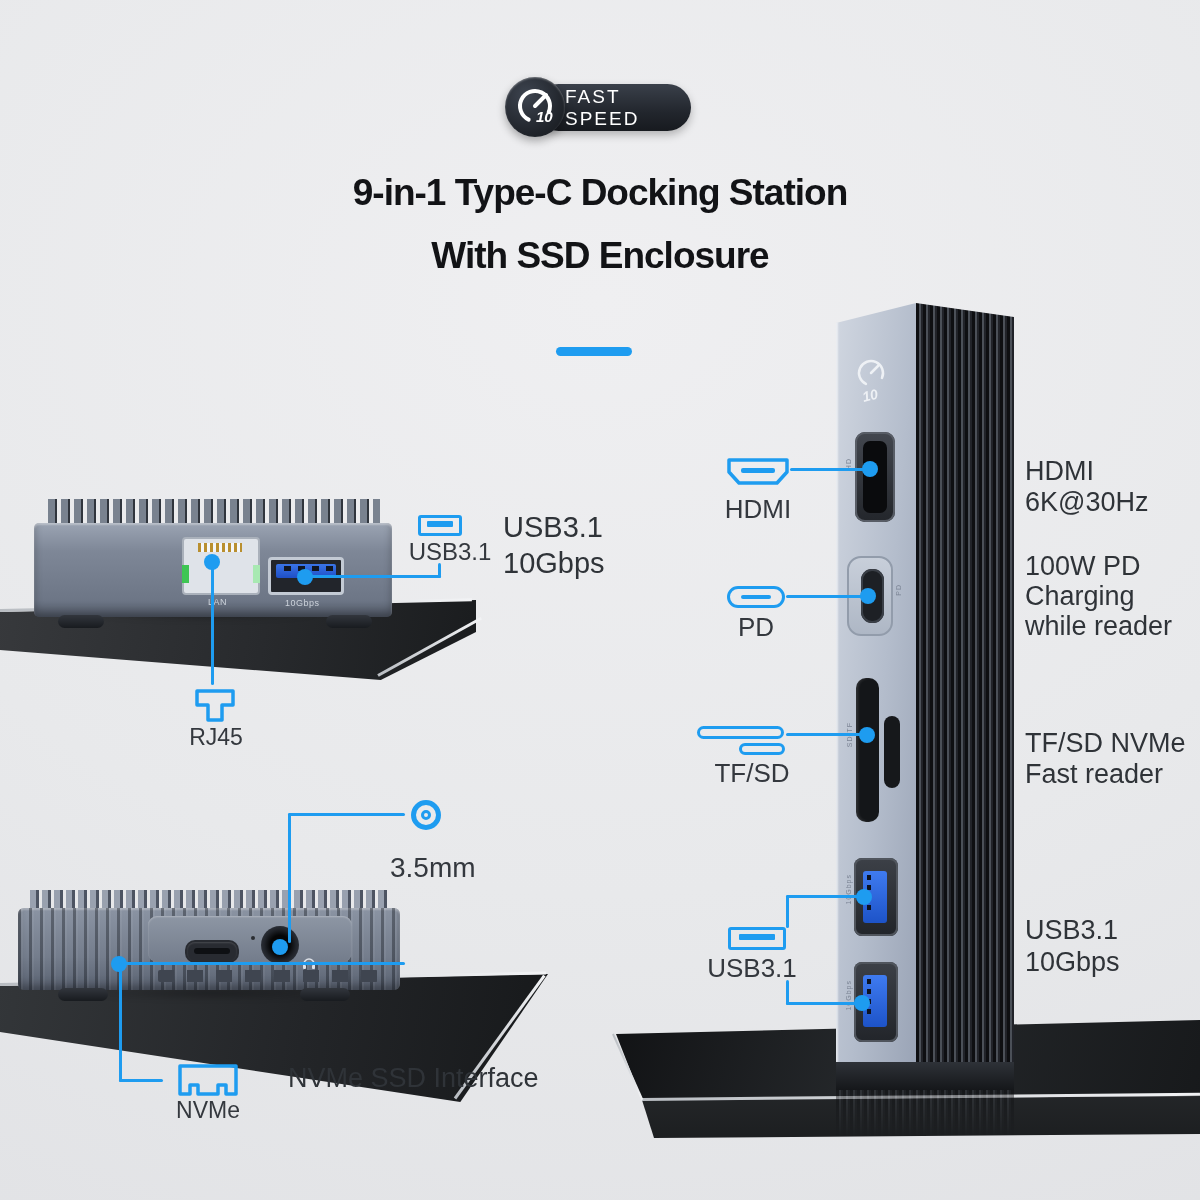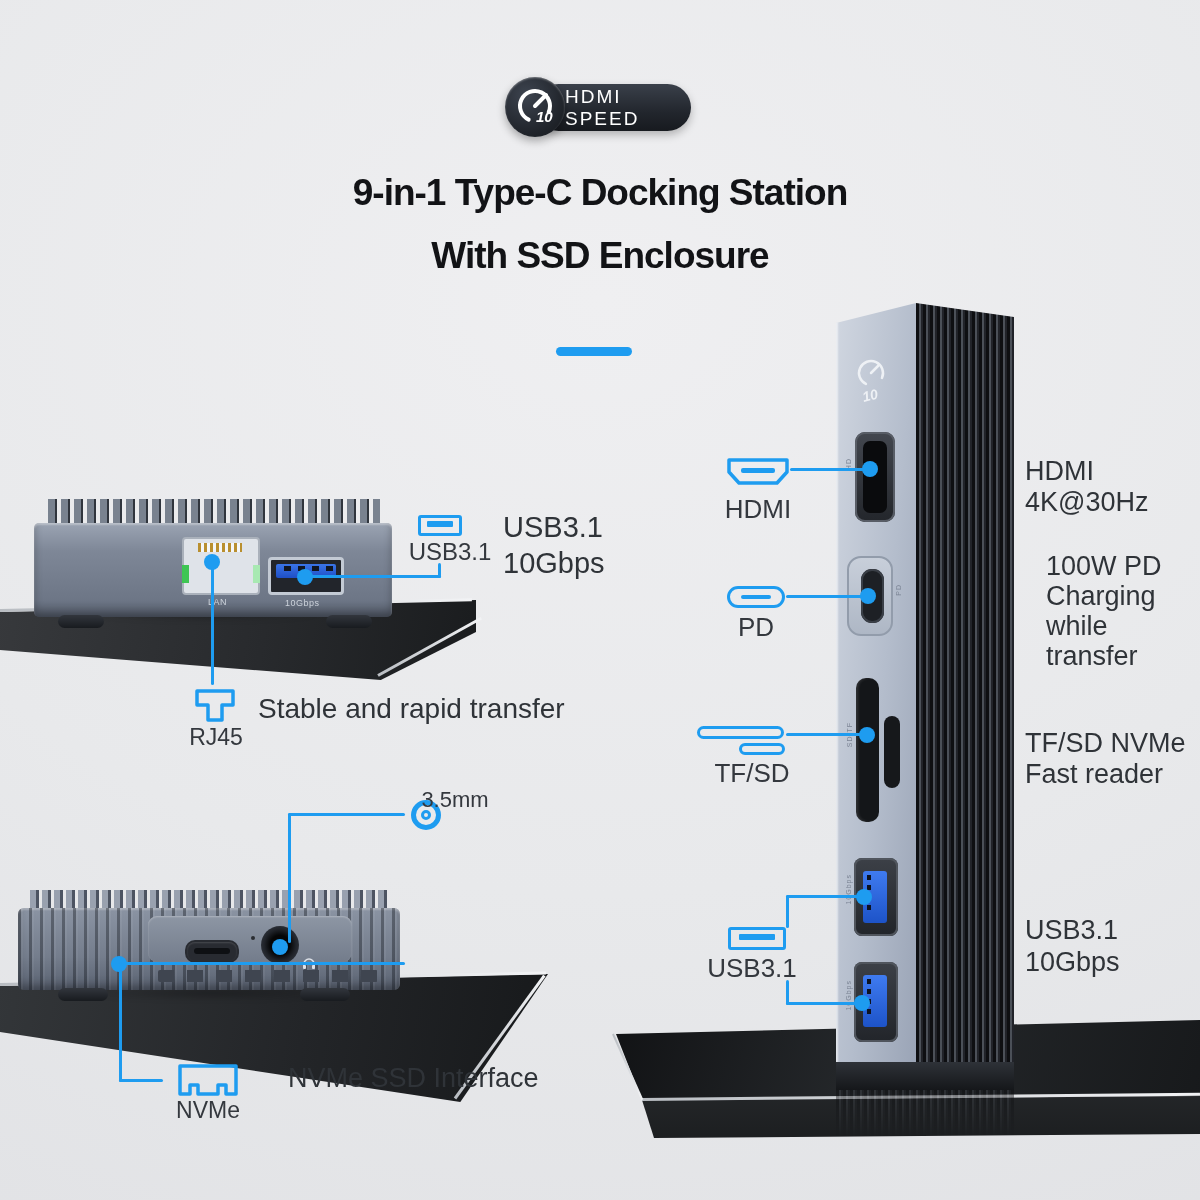--- a/index.html
+++ b/index.html
@@ -117,21 +117,21 @@
   .usbc-icon i{position:absolute;left:50%;top:50%;transform:translate(-50%,-50%);width:30px;height:4px;border-radius:2px;background:var(--accent,#1e9cf0);}
   .shadow{position:absolute;background:radial-gradient(50% 50% at 50% 50%, rgba(0,0,0,.32), rgba(0,0,0,0) 70%);filter:blur(3px);}
 </style>
 </head>
 <body>
 
 <div id="canvas">
 
   <div class="badge">
     <div class="pill">
-      <span>HDMI SPEED</span>
+      <span>FAST SPEED</span>
     </div>
     <div class="circ">
       <svg width="44" height="44" viewBox="0 0 44 44">
         <circle cx="22" cy="21" r="15" fill="none" stroke="#fff" stroke-width="4" stroke-dasharray="70 25" transform="rotate(115 22 21)" stroke-linecap="round"></circle>
         <line x1="22" y1="21" x2="33" y2="10" stroke="#fff" stroke-width="4" stroke-linecap="round"></line>
         <text x="23" y="37" font-size="15" font-weight="bold" font-style="italic" fill="#fff">10</text>
       </svg>
     </div>
   </div>
 
@@ -281,53 +281,52 @@
   <div class="ctext" style="left:503px;top:509px;font-size:29px;line-height:36px;">
     <div>USB3.1</div>
     <div>10Gbps</div>
   </div>
 
   <svg class="abs" style="left:194px;top:688px;" width="42" height="36" viewBox="0 0 42 36">
     <path d="M3 3 H39 V17 H28 V32 H14 V17 H3 Z" fill="none" stroke="#1e9cf0" stroke-width="3.5" stroke-linejoin="round"></path>
   </svg>
   <div class="ilabel" style="left:186px;top:724px;width:60px;text-align:center;">RJ45</div>
   <div class="ctext" style="left:258px;top:692px;font-size:28px;line-height:34px;">
-    <div>Stable and rapid transfer</div>
   </div>
 
   <div class="ring" style="left:411px;top:800px;width:30px;height:30px;border-width:5px;box-sizing:border-box;"></div>
   <div class="ring" style="left:421px;top:810px;width:10px;height:10px;border-width:3px;box-sizing:border-box;"></div>
-  <div class="ilabel" style="left:390px;top:787px;width:72px;font-size:22px;margin-left:29px;">3.5mm</div>
+  <div class="ilabel" style="left:390px;top:852px;width:72px;font-size:28px;">3.5mm</div>
 
   <svg class="abs" style="left:178px;top:1064px;" width="60" height="33" viewBox="0 0 60 33">
     <path d="M2 2 H58 V30 H48 V21 H40 V30 H20 V21 H12 V30 H2 Z" fill="none" stroke="#1e9cf0" stroke-width="3.5" stroke-linejoin="round"></path>
   </svg>
   <div class="ilabel" style="left:172px;top:1097px;width:72px;">NVMe</div>
   <div class="ctext" style="left:288px;top:1062px;">
     <div>NVMe SSD Interface</div>
   </div>
 
   <svg class="abs" style="left:726px;top:457px;" width="64" height="30" viewBox="0 0 64 30">
     <polygon points="3,3 61,3 61,15 51,26 13,26 3,15" fill="none" stroke="#1e9cf0" stroke-width="3.5" stroke-linejoin="round"></polygon>
     <rect x="15" y="11" width="34" height="5" rx="2" fill="#1e9cf0"></rect>
   </svg>
   <div class="ilabel" style="left:720px;top:494px;width:76px;font-size:26px;">HDMI</div>
   <div class="ctext" style="left:1025px;top:456px;line-height:31px;">
     <div>HDMI</div>
-    <div>4K@30Hz</div>
+    <div>6K@30Hz</div>
   </div>
 
   <div class="usbc-icon" style="left:727px;top:586px;">
       <i></i>
     </div>
   <div class="ilabel" style="left:727px;top:612px;width:58px;font-size:26px;">PD</div>
-  <div class="ctext" style="left:1025px;top:551px;line-height:30px;margin-left:21px;">
+  <div class="ctext" style="left:1025px;top:551px;line-height:30px;">
     <div>100W PD</div>
     <div>Charging</div>
-    <div>while transfer</div>
+    <div>while reader</div>
   </div>
 
   <div class="cpill" style="left:697px;top:726px;width:87px;height:13px;"></div>
   <div class="cpill" style="left:739px;top:743px;width:46px;height:12px;"></div>
   <div class="ilabel" style="left:708px;top:758px;width:88px;font-size:26px;">TF/SD</div>
   <div class="ctext" style="left:1025px;top:728px;line-height:31px;">
     <div>TF/SD NVMe</div>
     <div>Fast reader</div>
   </div>
 

